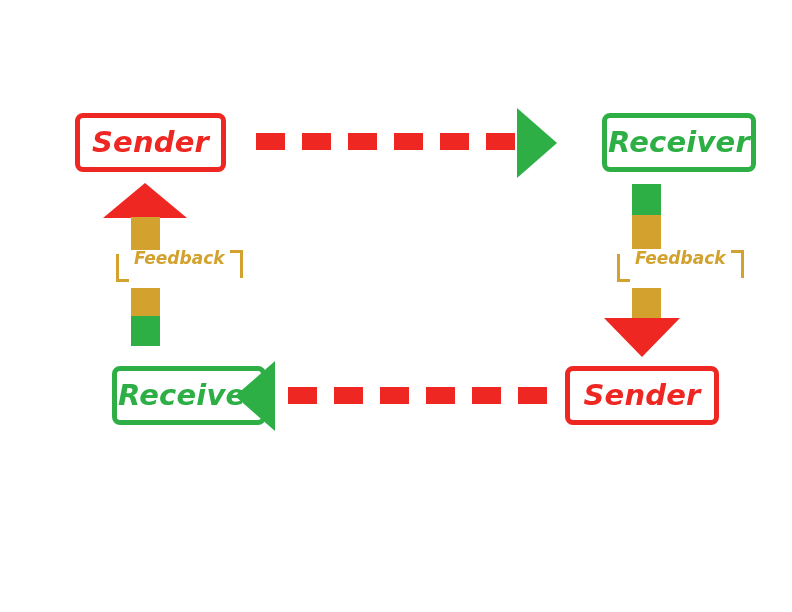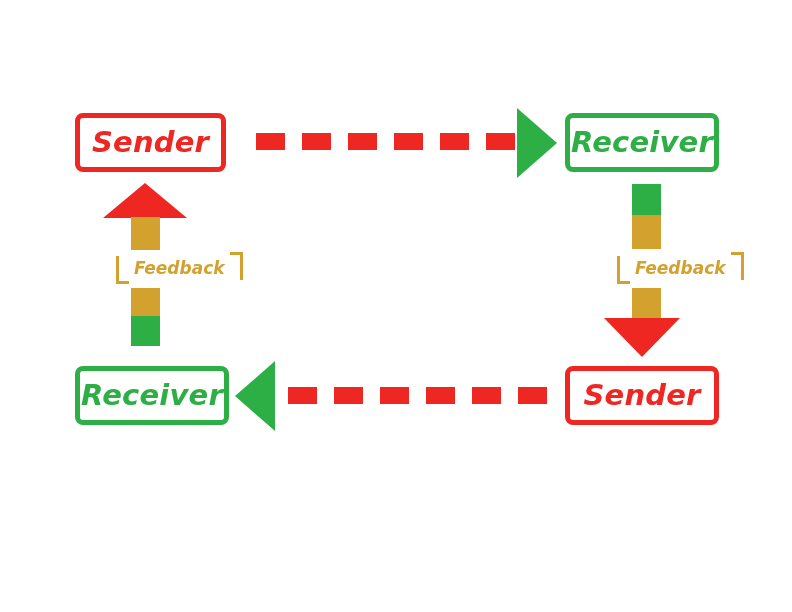--- a/index.html
+++ b/index.html
@@ -38,21 +38,21 @@
     font-weight: bold;
     font-style: italic;
     font-size: 29px;
     letter-spacing: 0.2px;
     white-space: nowrap;
     line-height: 1;
   }
 
   .node.red   { border-color: #ee2722; }
   .node.red   .node-label { color: #ee2722; }
-  .node.green { border-color: #2daf45; }
+  .node.green { border-color: #2daf45; margin-left: 37px; }
   .node.green .node-label { color: #2daf45; }
 
   #node-sender-top      { left: 75px;  top: 113px; width: 151px; height: 59px; }
   #node-receiver-top    { left: 565px; top: 113px; width: 154px; height: 59px; }
   #node-receiver-bottom { left: 75px;  top: 366px; width: 154px; height: 59px; }
   #node-sender-bottom   { left: 565px; top: 366px; width: 154px; height: 59px; }
 
   
   .dash-row {
     position: absolute;
@@ -117,21 +117,21 @@
 
   
   #shaft-right-upper-green { left: 632px; top: 184px; height: 31px; }
   #shaft-right-upper-gold  { left: 632px; top: 215px; height: 34px; }
   #shaft-right-lower-gold  { left: 632px; top: 288px; height: 33px; }
 
   
   .feedback-label {
     position: absolute;
     display: flex;
-    align-items: center;
+    align-items: flex-start;
     height: 36px;
     padding-left: 28px;
   }
   .feedback-text {
     font-family: "DejaVu Sans", sans-serif;
     font-weight: bold;
     font-style: italic;
     font-size: 17px;
     color: #d3a22e;
     white-space: nowrap;

